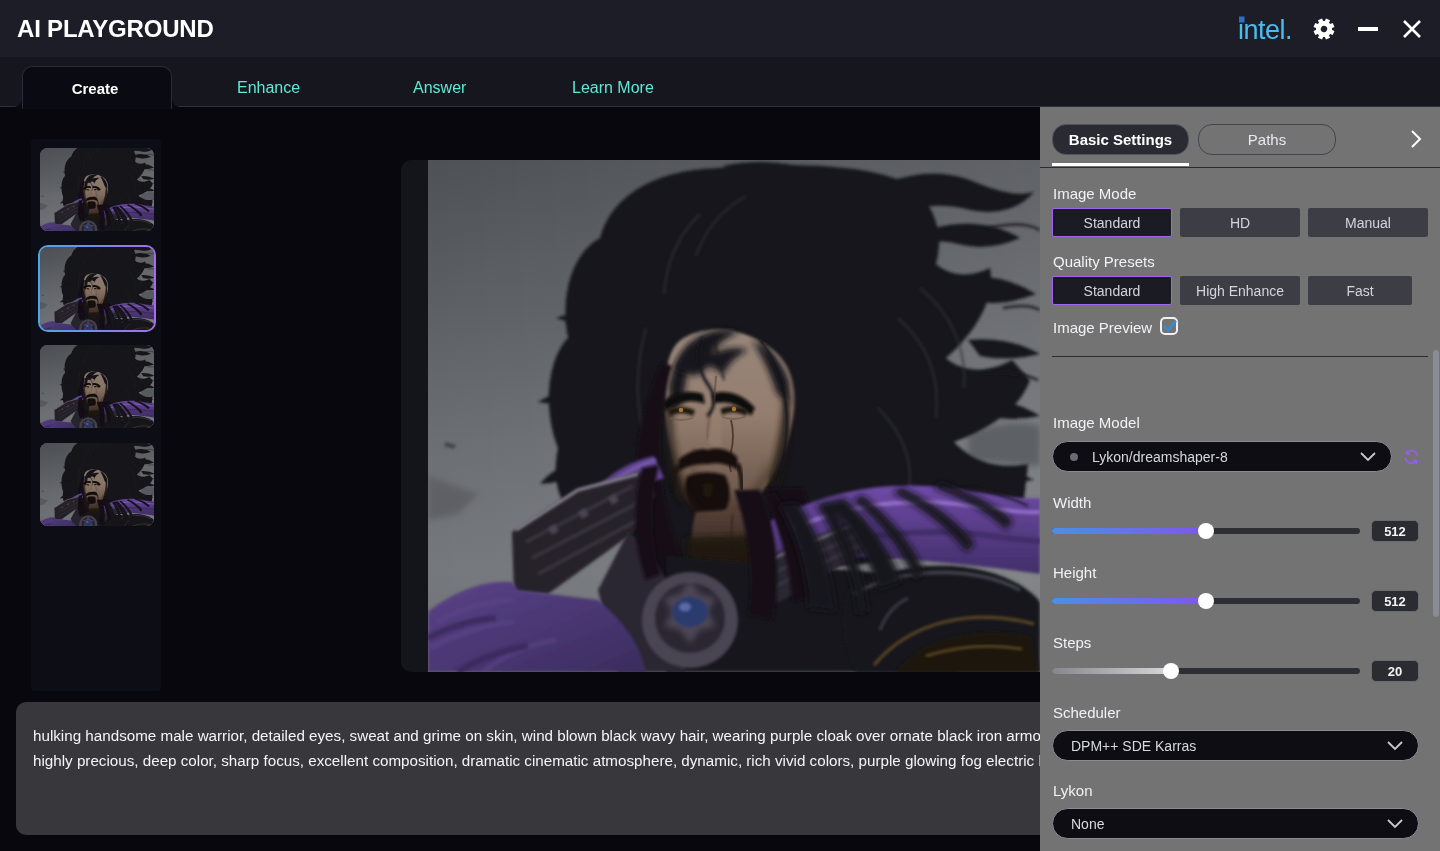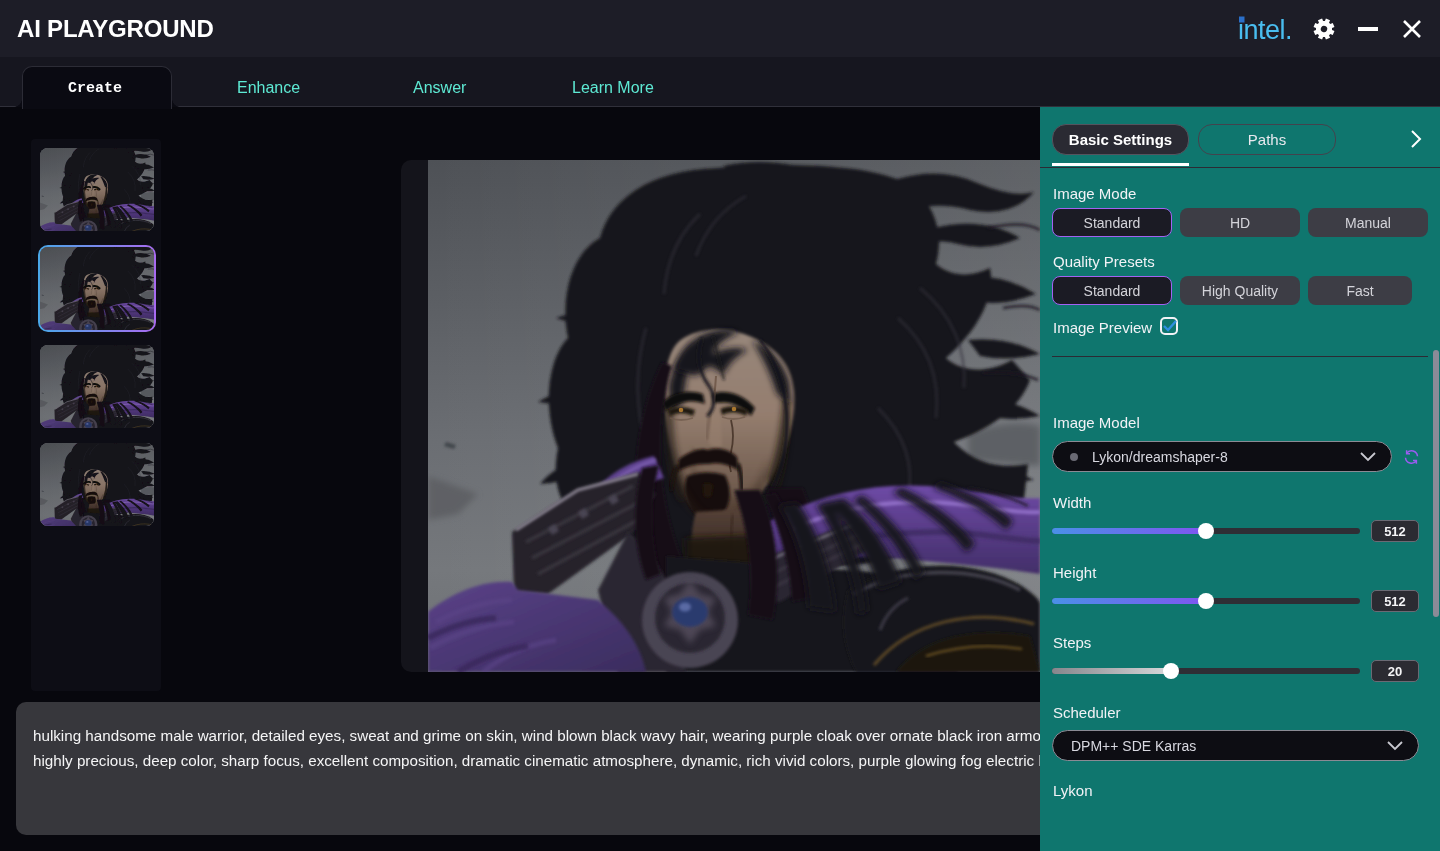--- a/index.html
+++ b/index.html
@@ -10,45 +10,45 @@
   .titlebar { position:absolute; left:0; top:0; width:1440px; height:57px; background:#1d1d27;text-align:right; }
   .apptitle { position:absolute; left:17px; top:15px; font-size:24px; font-weight:bold;
     color:#ffffff; letter-spacing:-0.2px; }
   
   .tabbar { position:absolute; left:0; top:57px; width:1440px; height:50px; background:#16161f;
     border-bottom:1px solid #30303a; }
   .createtab { position:absolute; left:22px; top:9px; width:150px; height:43px;
     background:#0a0a12; border:1px solid #2c2c36; border-bottom:none;
     border-radius:10px 10px 0 0; z-index:3; }
   .createtab span { position:absolute; left:0; right:4px; top:13px; text-align:center;
-    color:#fff; font-weight:bold; font-size:15px;font-family:Liberation Mono, monospace; }
+    color:#fff; font-weight:bold; font-size:15px; }
   .tablink { position:absolute; top:22px; color:#5eead4; font-size:16px; }
   
   .content { position:absolute; left:0; top:107px; width:1440px; height:744px; background:#07070d; }
   .strip { position:absolute; left:31px; top:32px; width:130px; height:552px; background:#0d0d15; border-radius:4px; }
   .thumb { position:absolute; left:40px; width:114px; height:83px; border-radius:8px; overflow:hidden; background:#555; }
   .thumb svg { display:block; }
   .selframe { position:absolute; left:38px; width:118px; height:87px; border-radius:10px;
     background:linear-gradient(90deg,#49a8e8,#a86af0); }
   .viewer { position:absolute; left:401px; top:53px; width:655px; height:512px; background:#14141b; border-radius:10px; }
   .mainimg { position:absolute; left:428px; top:53px; width:612px; height:512px; overflow:hidden; }
   
   .prompt { position:absolute; left:16px; top:595px; width:1040px; height:133px;
     background:#37373c; border-radius:10px; color:#f5f5f6; font-size:15.2px;
     padding:21px 0 0 17px; line-height:25px; white-space:nowrap; overflow:hidden; }
   
-  .panel { position:absolute; left:1040px; top:107px; width:400px; height:744px; background:#0f766e; }
+  .panel { position:absolute; left:1040px; top:107px; width:400px; height:744px; background:#737373; }
   .pillbtn { position:absolute; top:17px; height:31px; border-radius:14px; font-size:15px;
     display:flex; align-items:center; justify-content:center; color:#e9e9ef; }
   .bs { left:12px; width:137px; background:#2a2a33; border:1px solid #54545e; font-weight:bold; color:#fff; }
   .paths { left:158px; width:138px; border:1px solid #43434d; }
   .underline { position:absolute; left:12px; top:56px; width:137px; height:3px; background:#fff; }
   .hairline { position:absolute; left:0px; top:60px; width:400px; height:1px; background:#2b2b34; }
   .plabel { position:absolute; left:13px; color:#f2f2f6; font-size:15px; }
-  .segbtn { position:absolute; height:29px; border-radius:8px; background:#3d3d45; color:#d4d4da;
+  .segbtn { position:absolute; height:29px; border-radius:2px; background:#3d3d45; color:#d4d4da;
     font-size:14px; display:flex; align-items:center; justify-content:center; }
   .segsel { background:#1b1b24; border:1.5px solid #a262f2; }
   .sep { position:absolute; left:12px; width:376px; height:1px; background:#2b2b34; }
   .heading { position:absolute; left:0; width:400px; text-align:center; color:#fff; font-weight:bold; font-size:15px; }
   .drop { position:absolute; left:12px; height:31px; border:1px solid #8a8a94; border-radius:16px;
     background:#0d0d13; color:#d8d8e0; font-size:14px; display:flex; align-items:center; }
   .track { position:absolute; left:12px; width:308px; height:6px; border-radius:3px; background:#2e2e35; }
   .fill { position:absolute; left:0; top:0; height:6px; border-radius:3px; }
   .thumbdot { position:absolute; top:-5px; width:16px; height:16px; border-radius:50%; background:#fff; }
   .valbox { position:absolute; left:331px; width:48px; height:22px; border:1px solid #6a6a74;
@@ -343,21 +343,21 @@
   <div class="underline"></div>
   <div class="hairline"></div>
 
   <div class="plabel" style="top:78px">Image Mode</div>
   <div class="segbtn segsel" style="left:12px; top:101px; width:120px">Standard</div>
   <div class="segbtn" style="left:140px; top:101px; width:120px">HD</div>
   <div class="segbtn" style="left:268px; top:101px; width:120px">Manual</div>
 
   <div class="plabel" style="top:146px">Quality Presets</div>
   <div class="segbtn segsel" style="left:12px; top:169px; width:120px">Standard</div>
-  <div class="segbtn" style="left:140px; top:169px; width:120px">High Quality</div>
+  <div class="segbtn" style="left:140px; top:169px; width:120px">High Enhance</div>
   <div class="segbtn" style="left:268px; top:169px; width:104px">Fast</div>
 
   <div class="plabel" style="top:212px">Image Preview</div>
   <div class="abs" style="left:120px; top:210px; width:18px; height:18px; border:2px solid #f2f2f6; border-radius:5px;">
     <svg width="18" height="16" viewBox="0 0 18 16" style="position:absolute;left:-1px;top:-1px">
         <path d="M3 8 L7 12 L15 3" stroke="#2e8fe0" stroke-width="2.4" fill="none"></path>
       </svg>
   </div>
 
   <div class="sep" style="top:249px"></div>
@@ -398,14 +398,20 @@
 
   <div class="plabel" style="top:597px">Scheduler</div>
   <div class="drop" style="top:623px; width:367px">
     <span style="margin-left:18px">DPM++ SDE Karras</span>
     <svg style="position:absolute; right:15px" width="16" height="10" viewBox="0 0 16 10">
         <path d="M1 1 L8 8 L15 1" stroke="#c8c8d0" stroke-width="1.8" fill="none"></path>
       </svg>
   </div>
 
   <div class="plabel" style="top:675px">Lykon</div>
+  <div class="drop" style="top:701px; width:367px">
+    <span style="margin-left:18px">None</span>
+    <svg style="position:absolute; right:15px" width="16" height="10" viewBox="0 0 16 10">
+        <path d="M1 1 L8 8 L15 1" stroke="#c8c8d0" stroke-width="1.8" fill="none"></path>
+      </svg>
+  </div>
 </div>
 <div class="scroll"></div>
 
 </body></html>

